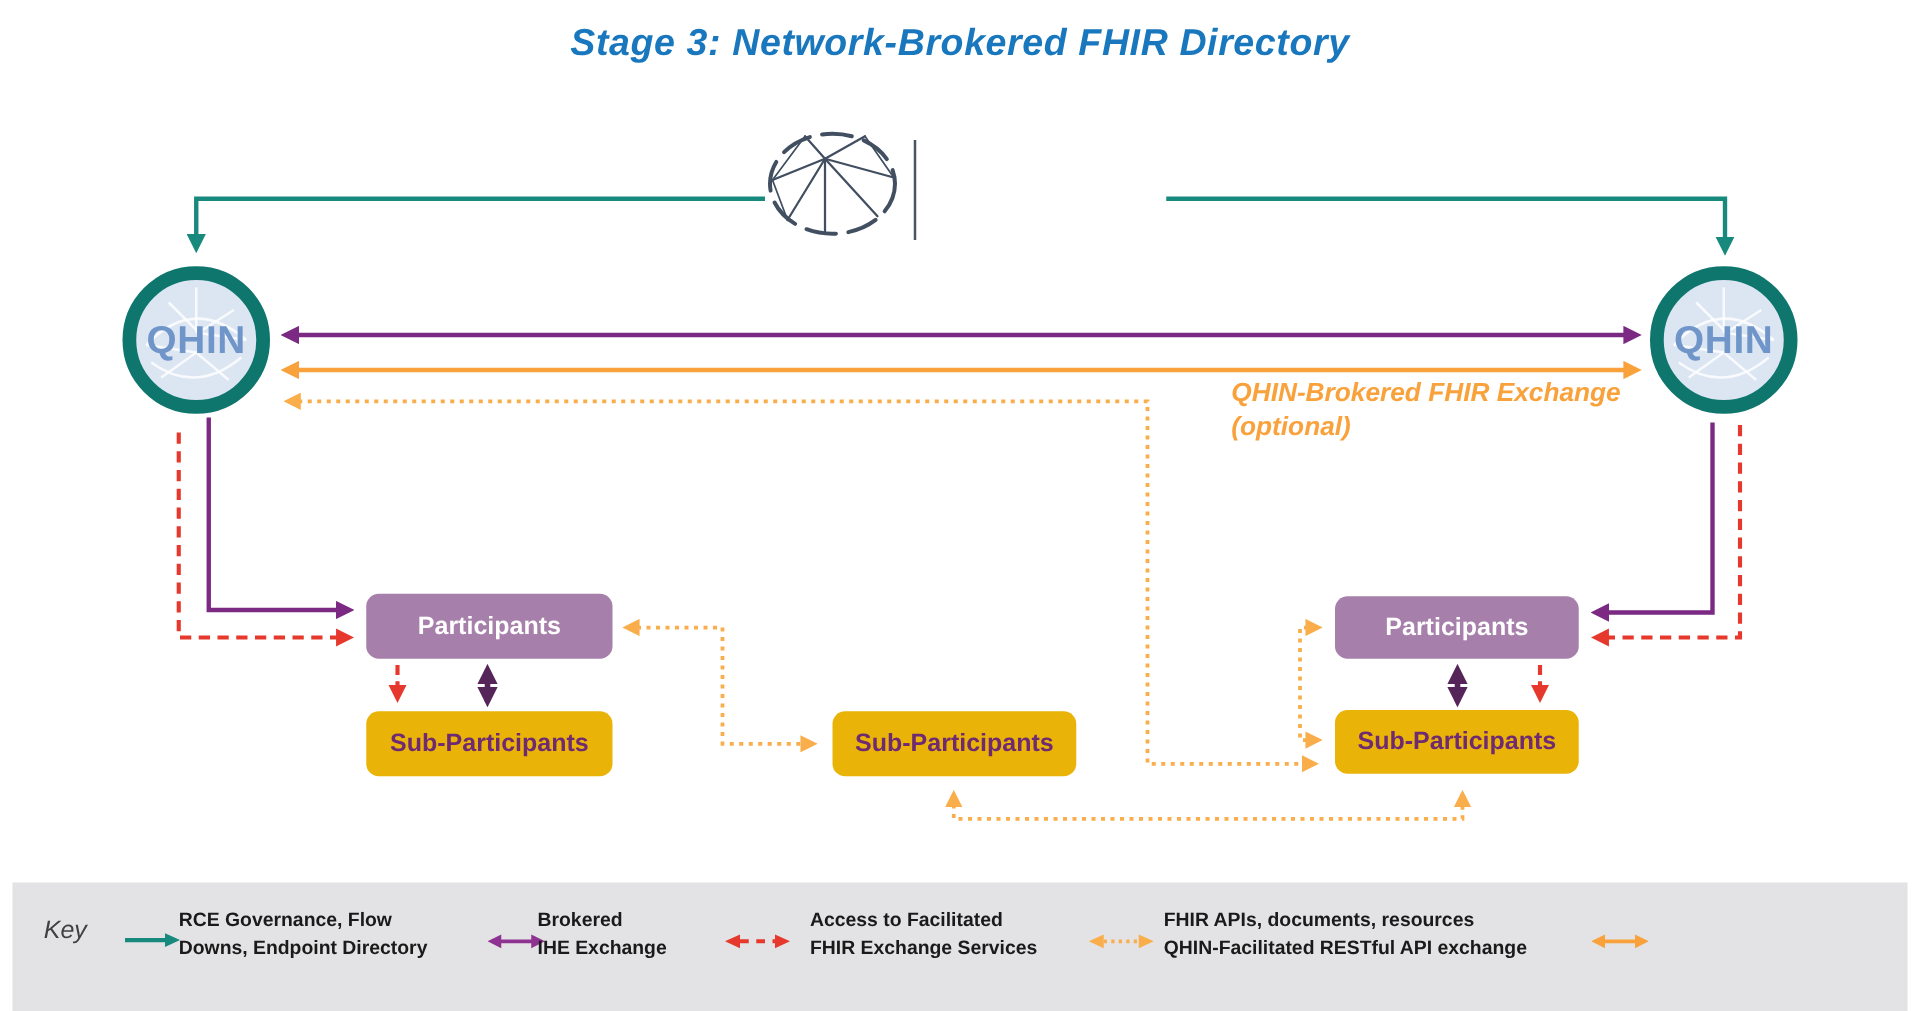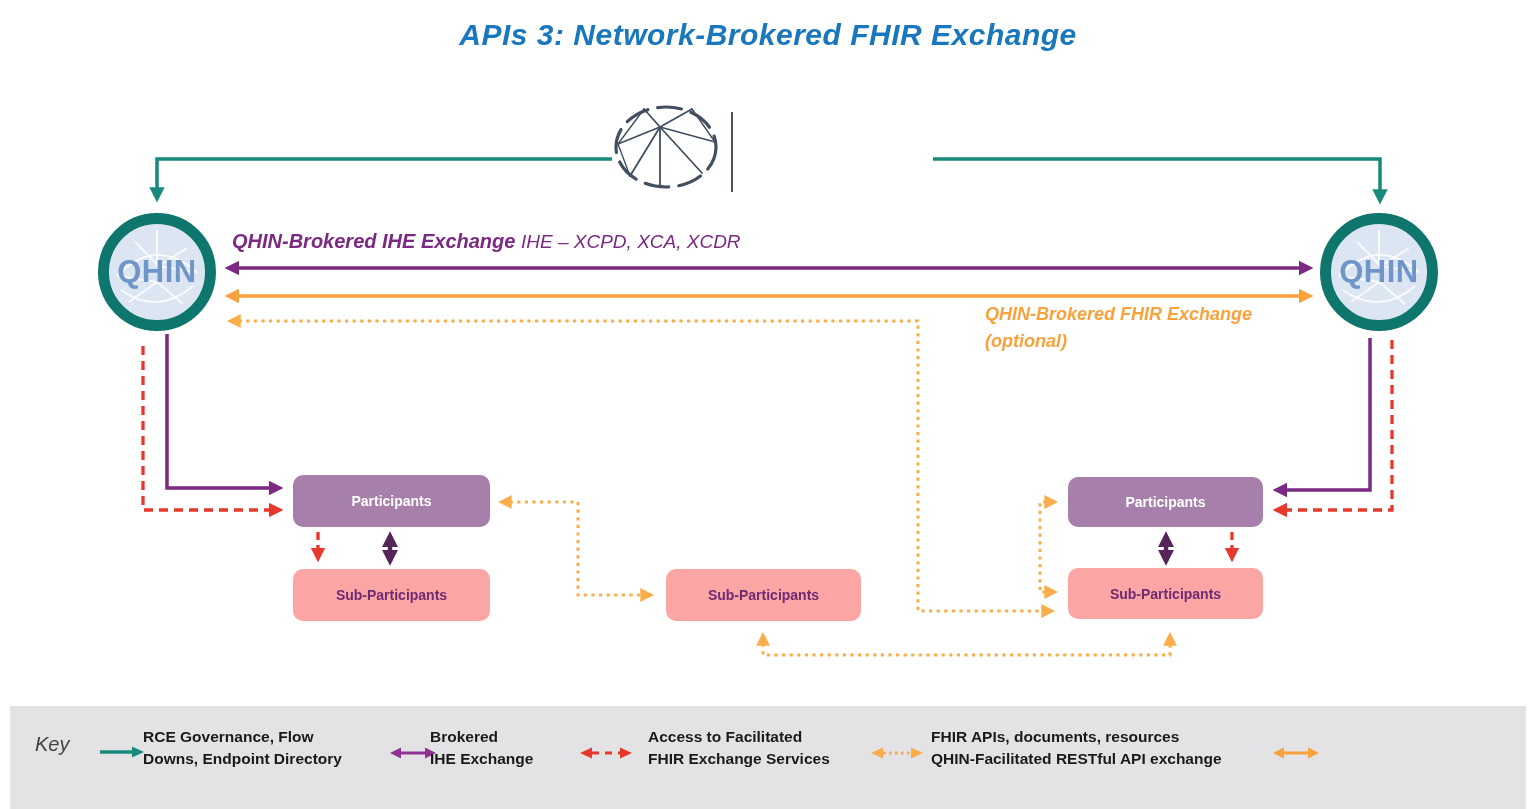--- a/index.html
+++ b/index.html
@@ -18,43 +18,43 @@
 
   
   .qhin{position:absolute;width:118px;height:118px;border-radius:50%;background:#DCE6F3;
         border:11px solid #0f766e;box-sizing:border-box;display:flex;align-items:center;
         justify-content:center;}
   .qhin-label{position:relative;color:#7096C9;font-weight:bold;font-size:31px;letter-spacing:.5px;z-index:2;}
   .qhin-mesh{position:absolute;left:0;top:0;z-index:1;}
 
   
   .pbox{position:absolute;border-radius:10px;display:flex;align-items:center;justify-content:center;
-        font-weight:bold;font-size:14px;box-sizing:border-box;}
+        font-weight:bold;font-size:20px;box-sizing:border-box;}
   .participants{background:#A77FAB;color:#ffffff;}
-  .subparticipants{background:#fca5a5;color:#6F2B72;}
+  .subparticipants{background:#eab308;color:#6F2B72;}
 
   
   .ihe-label{position:absolute;left:232px;top:230px;font-style:italic;font-size:20px;color:#7B2982;white-space:nowrap;}
   .ihe-label b{font-size:20px;}
   .ihe-label .detail{font-weight:normal;font-size:19px;}
   .fhir-label{position:absolute;left:985px;top:301px;font-style:italic;font-weight:bold;
-              font-size:18px;color:#F9A13B;line-height:27px;white-space:nowrap;}
+              font-size:21px;color:#F9A13B;line-height:27px;white-space:nowrap;}
 
   
   .key-panel{position:absolute;left:10px;top:706px;width:1516px;height:104px;background:#E3E2E4;}
   .key-label{position:absolute;left:25px;top:27px;font-style:italic;font-size:20px;color:#414042;}
   .key-icon{position:absolute;}
   .key-text{position:absolute;font-weight:bold;font-size:15.5px;color:#1A1A1A;line-height:22px;white-space:nowrap;}
 </style>
 </head>
 <body>
 
 <div class="canvas">
 
-  <div class="title">APIs 3: Network-Brokered FHIR Exchange</div>
+  <div class="title">Stage 3: Network-Brokered FHIR Directory</div>
 
   <div class="rce">
     <svg width="112" height="92" viewBox="0 0 112 92">
       <g stroke="#414F61" fill="none" stroke-linecap="round">
         <ellipse cx="56" cy="47" rx="50" ry="40" stroke-width="3.2" stroke-dasharray="24 10"></ellipse>
         <g stroke-width="1.8">
           <line x1="50" y1="27" x2="8" y2="44"></line>
           <line x1="50" y1="27" x2="20" y2="76"></line>
           <line x1="50" y1="27" x2="50" y2="86"></line>
           <line x1="50" y1="27" x2="92" y2="73"></line>
@@ -136,24 +136,20 @@
         <path d="M8,52 Q46,12 88,48"></path>
         <path d="M12,66 Q48,92 84,62"></path>
         <path d="M26,18 L50,42 L78,24"></path>
         <path d="M20,78 L48,58 L74,80"></path>
         <path d="M48,6 L48,42 M8,52 L48,58 M88,48 L48,42"></path>
       </g>
     </svg>
     <span class="qhin-label">QHIN</span>
   </div>
 
-  <div class="ihe-label">
-    <b>QHIN-Brokered IHE Exchange</b>
-    <span class="detail">IHE – XCPD, XCA, XCDR</span>
-  </div>
   <div class="fhir-label">
     <div>QHIN-Brokered FHIR Exchange</div>
     <div>(optional)</div>
   </div>
 
   <div class="pbox participants" style="left:293px;top:475px;width:197px;height:52px;">Participants</div>
   <div class="pbox subparticipants" style="left:293px;top:569px;width:197px;height:52px;">Sub-Participants</div>
   <div class="pbox subparticipants" style="left:666px;top:569px;width:195px;height:52px;">Sub-Participants</div>
   <div class="pbox participants" style="left:1068px;top:477px;width:195px;height:50px;">Participants</div>
   <div class="pbox subparticipants" style="left:1068px;top:568px;width:195px;height:51px;">Sub-Participants</div>

